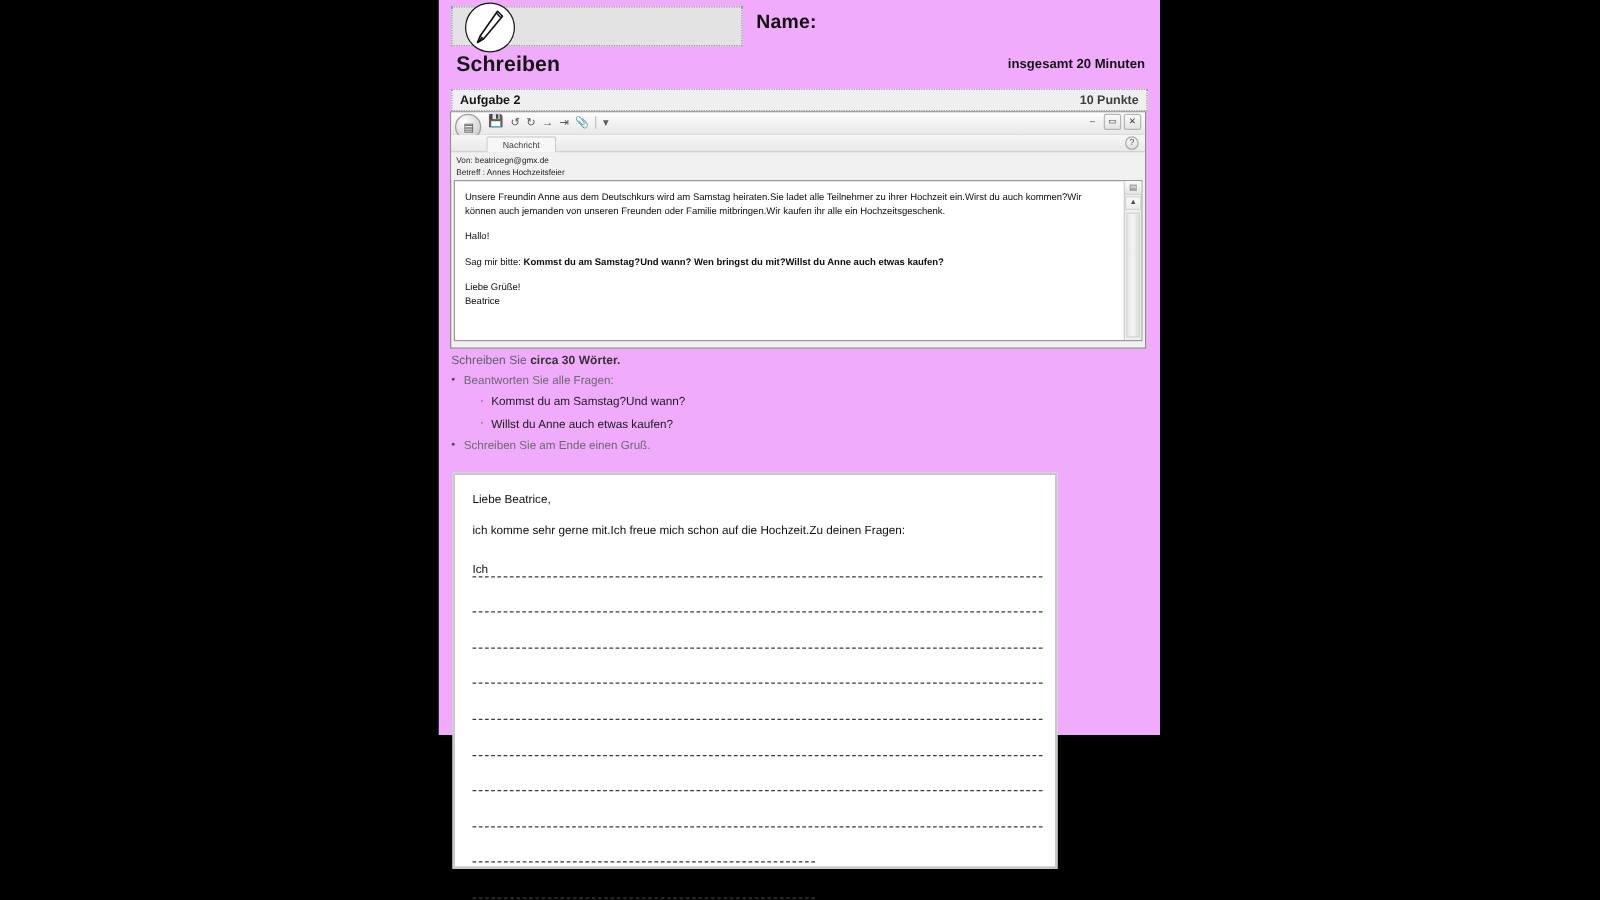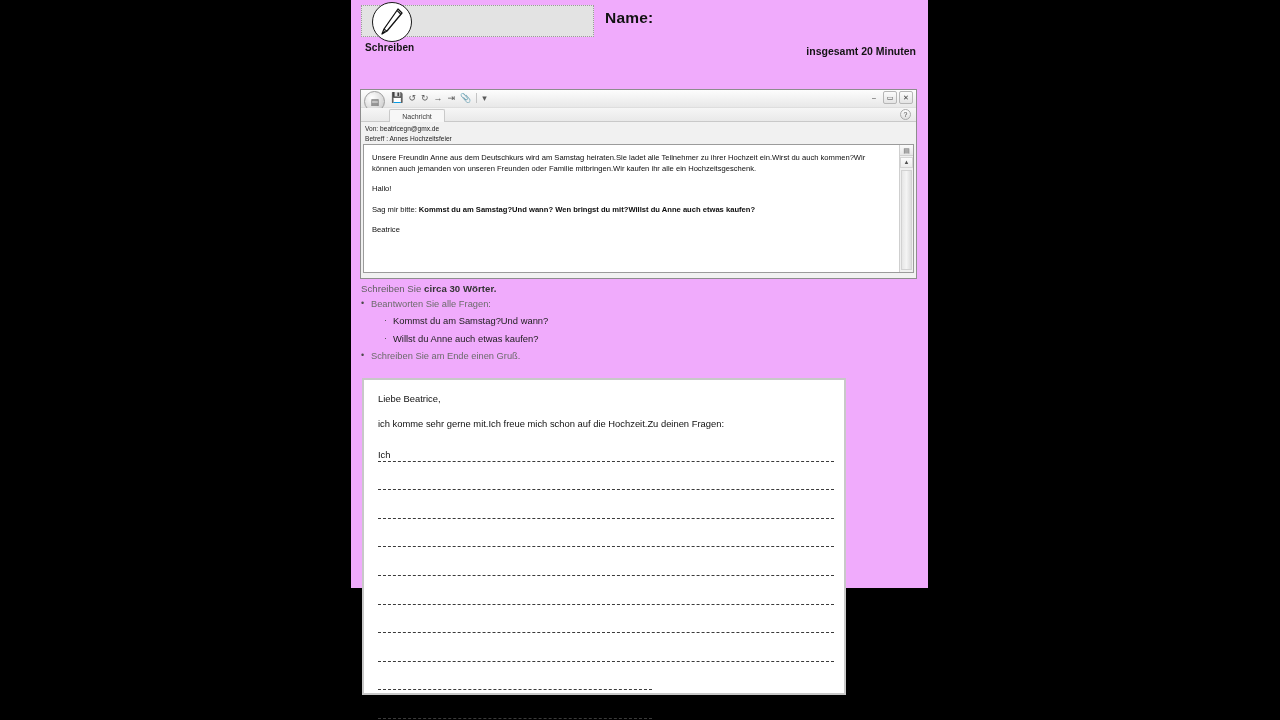--- a/index.html
+++ b/index.html
@@ -56,21 +56,21 @@
   }
 
   .skill-row {
     position: relative;
     height: 24px;
     margin-top: 2px;
   }
   .skill-title {
     position: absolute;
     left: 4px; top: 0;
-    font-size: 10px;
+    font-size: 17px;
     font-weight: bold;
     color: #141414;
     letter-spacing: .1px;
   }
   .skill-time {
     position: absolute;
     right: 2px; top: 3px;
     font-size: 10.5px;
     font-weight: bold;
     color: #141414;
@@ -372,20 +372,24 @@
         </svg>
       </div>
       <div class="name-label">Name:</div>
     </div>
 
     <div class="skill-row">
       <div class="skill-title">Schreiben</div>
       <div class="skill-time">insgesamt 20 Minuten</div>
     </div>
 
+    <div class="task-bar">
+      <div class="task-label">Aufgabe 2</div>
+      <div class="task-points">10 Punkte</div>
+    </div>
   </div>
 
   <div id="mail-window">
 
     <div class="mail-titlebar">
       <div class="office-orb">
         <div class="orb-glyph">▤</div>
       </div>
       <div class="qat">
         <span class="qat-btn qat-save">💾</span>
@@ -420,20 +424,21 @@
       </div>
     </div>
 
     <div class="mail-bodywrap">
       <div class="mail-body">
         <p>Unsere Freundin Anne aus dem Deutschkurs wird am Samstag heiraten.Sie ladet alle Teilnehmer zu ihrer Hochzeit ein.Wirst du auch kommen?Wir können auch jemanden von unseren Freunden oder Familie mitbringen.Wir kaufen ihr alle ein Hochzeitsgeschenk.</p>
         <p>Hallo!</p>
         <p>
           <span>Sag mir bitte: </span><span class="q-bold">Kommst du am Samstag?Und wann? Wen bringst du mit?Willst du Anne auch etwas kaufen?</span>
         </p>
+        <p class="tight">Liebe Grüße!</p>
         <p class="tight">Beatrice</p>
       </div>
       <div class="mail-scrollbar">
         <div class="sb-corner">▤</div>
         <div class="sb-up">▲</div>
         <div class="sb-track"></div>
       </div>
     </div>
   </div>
 

